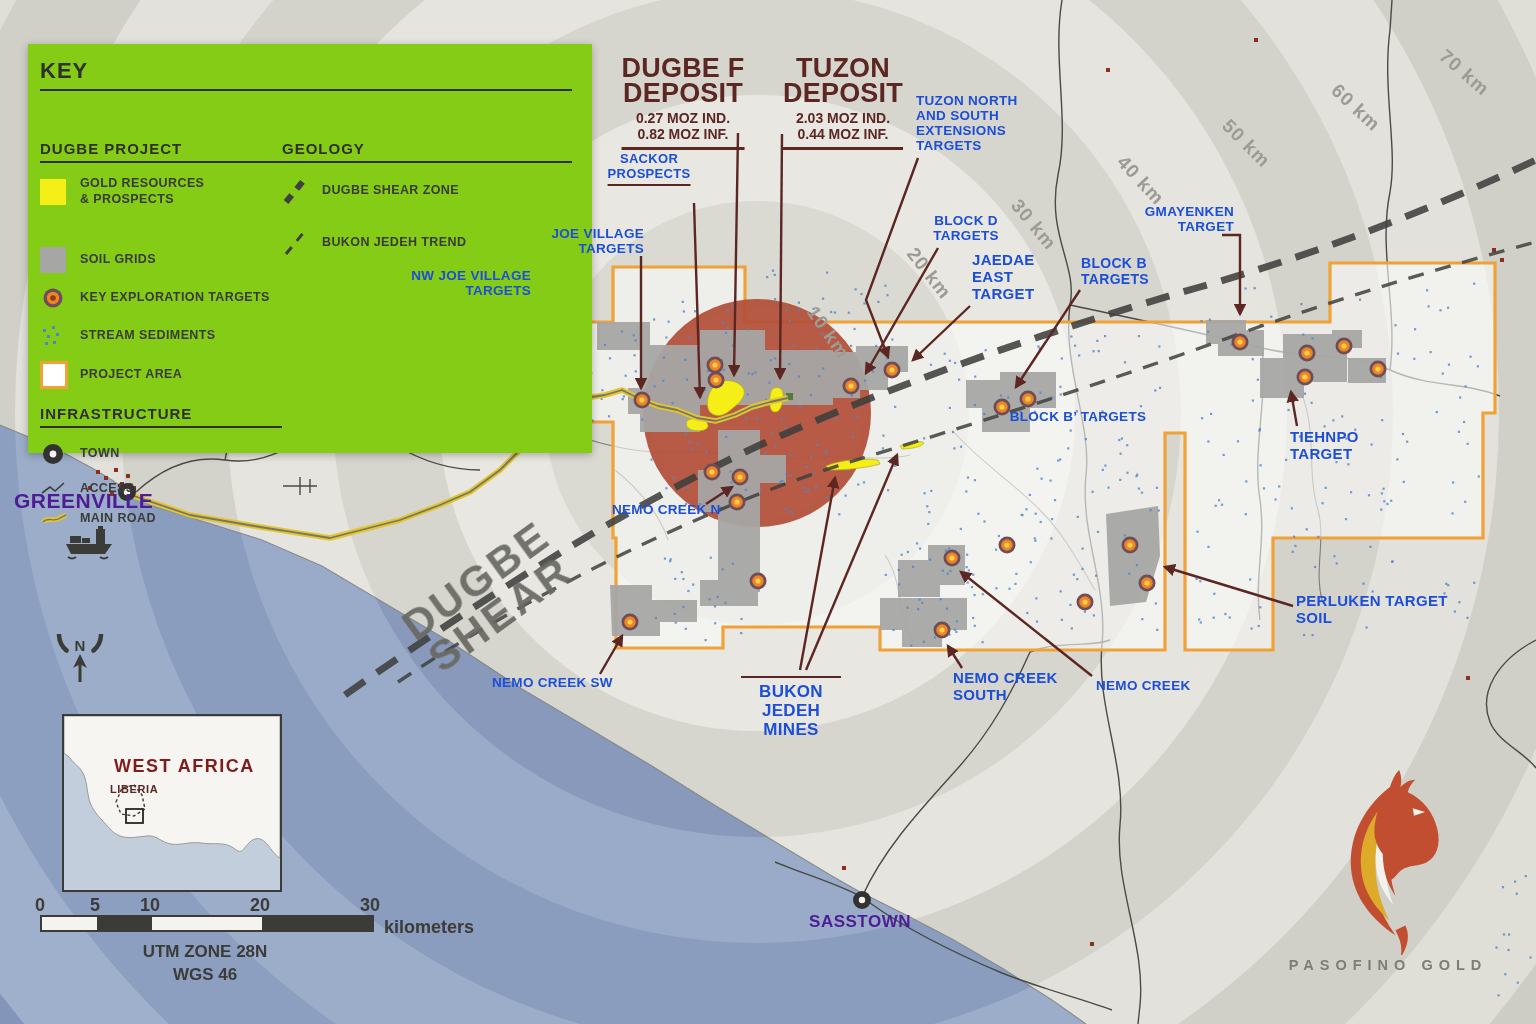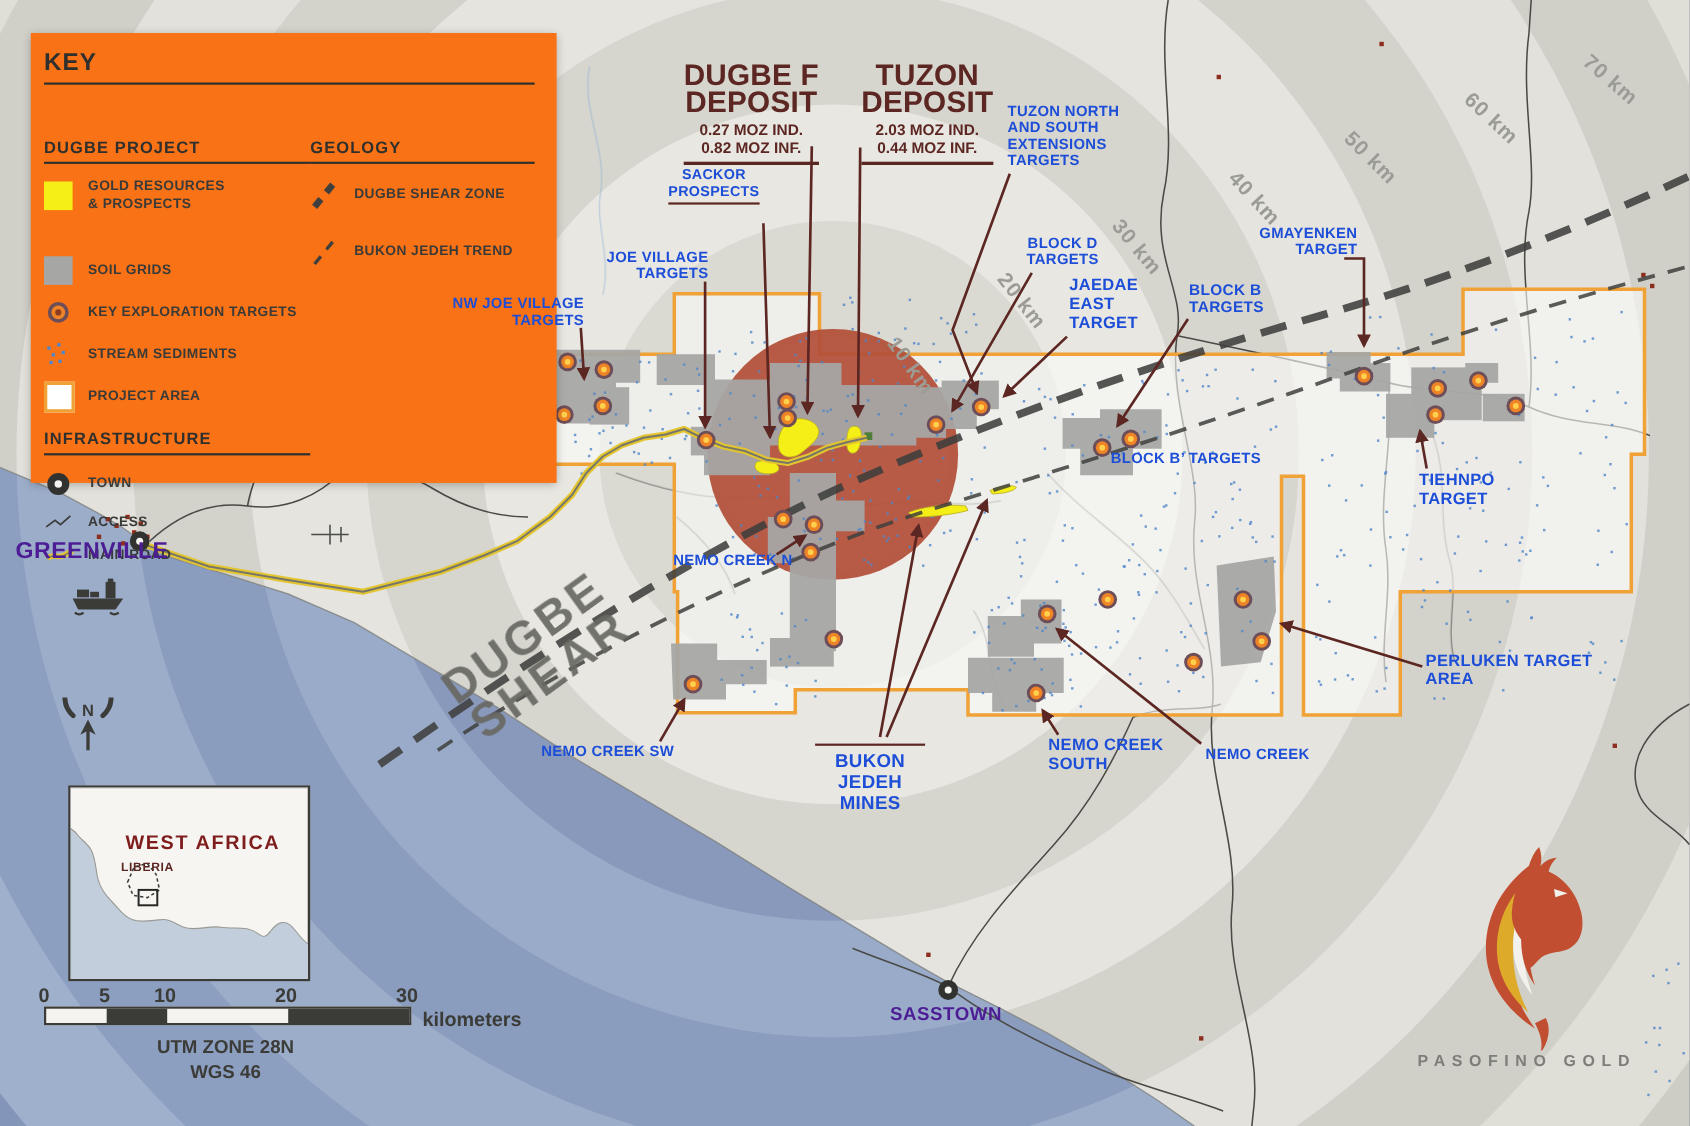--- a/index.html
+++ b/index.html
@@ -1,22 +1,22 @@
 <!DOCTYPE html>
 <html><head>
 <meta charset="utf-8">
 <style>
   html,body{margin:0;padding:0;background:#888;}
   #stage{position:relative;width:1536px;height:1024px;overflow:hidden;
          font-family:"Liberation Sans",sans-serif;background:#dcdbd4;}
   #mapsvg{position:absolute;left:0;top:0;}
   .abs{position:absolute;}
   
-  #key-panel{position:absolute;left:28px;top:30px;width:478px;height:409px;
-    background:#f97316;box-shadow:0 2px 8px rgba(0,0,0,.28);box-sizing:border-box;
+  #key-panel{position:absolute;left:28px;top:44px;width:564px;height:409px;
+    background:#84cc16;box-shadow:0 2px 8px rgba(0,0,0,.28);box-sizing:border-box;
     padding:14px 20px 10px 12px;color:#2f2f2d;}
   #key-panel .key-title{font-size:22px;font-weight:bold;letter-spacing:1px;
     border-bottom:2px solid #2f2f2d;padding-bottom:5px;margin:0 0 10px 0;}
   .key-cols{display:flex;margin-top:47px;}
   .key-col-left{width:242px;flex:none;}
   .key-col-right{flex:1;}
   .key-heading{font-size:15px;font-weight:bold;letter-spacing:1px;
     border-bottom:2px solid #2f2f2d;padding-bottom:4px;margin:2px 0 13px 0;}
   .key-item{display:flex;align-items:center;margin-bottom:12px;}
   .key-item .kicon{width:40px;flex:none;display:flex;align-items:center;justify-content:flex-start;}
@@ -915,21 +915,21 @@
 EAST
 TARGET</div>
       <div class="map-label align-l" style="left: 1081px; top: 256px; font-size: 14px;">BLOCK B
 TARGETS</div>
       <div class="map-label align-r" style="left: 1234px; top: 204px; font-size: 13.5px;">GMAYENKEN
 TARGET</div>
       <div class="map-label align-c" style="left: 1078px; top: 409px; font-size: 13.5px;">BLOCK B’ TARGETS</div>
       <div class="map-label align-l" style="left: 1290px; top: 429px; font-size: 15px;">TIEHNPO
 TARGET</div>
       <div class="map-label align-l" style="left: 1296px; top: 593px; font-size: 15px;">PERLUKEN TARGET
-AREA</div>
+SOIL</div>
       <div class="map-label align-l" style="left: 612px; top: 502px; font-size: 13.5px;">NEMO CREEK N</div>
       <div class="map-label align-l" style="left: 492px; top: 675px; font-size: 13.5px;">NEMO CREEK SW</div>
       <div class="map-label align-c" style="left: 791px; top: 676px; font-size: 17px; border-top: 2.5px solid rgb(92, 38, 34); padding-top: 4px; min-width: 100px;">BUKON
 JEDEH
 MINES</div>
       <div class="map-label align-l" style="left: 953px; top: 670px; font-size: 15px;">NEMO CREEK
 SOUTH</div>
       <div class="map-label align-l" style="left: 1096px; top: 678px; font-size: 13.5px;">NEMO CREEK</div>
     </div>
 

